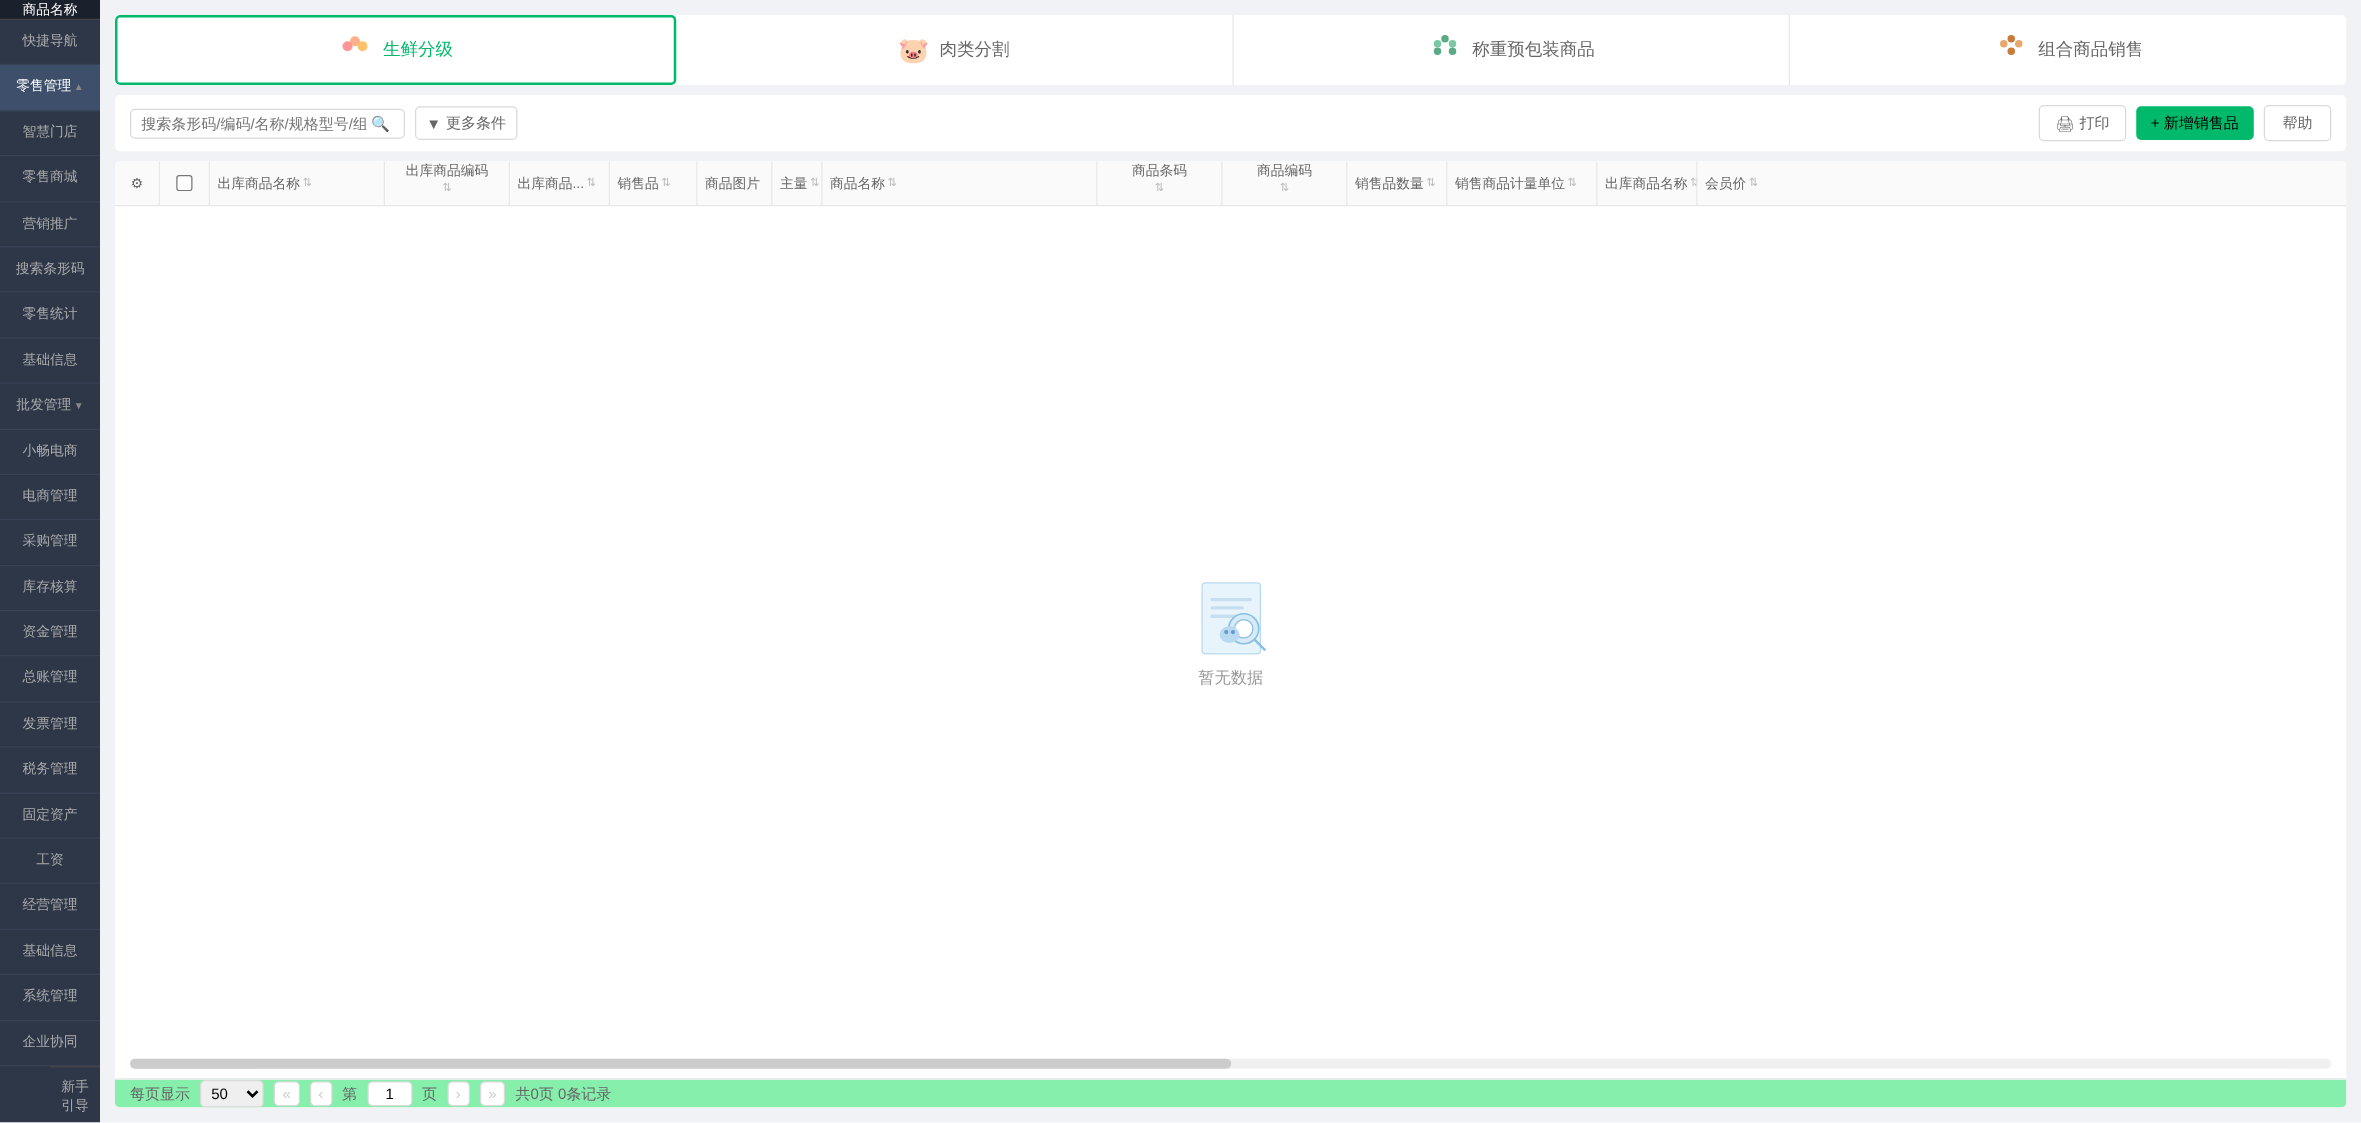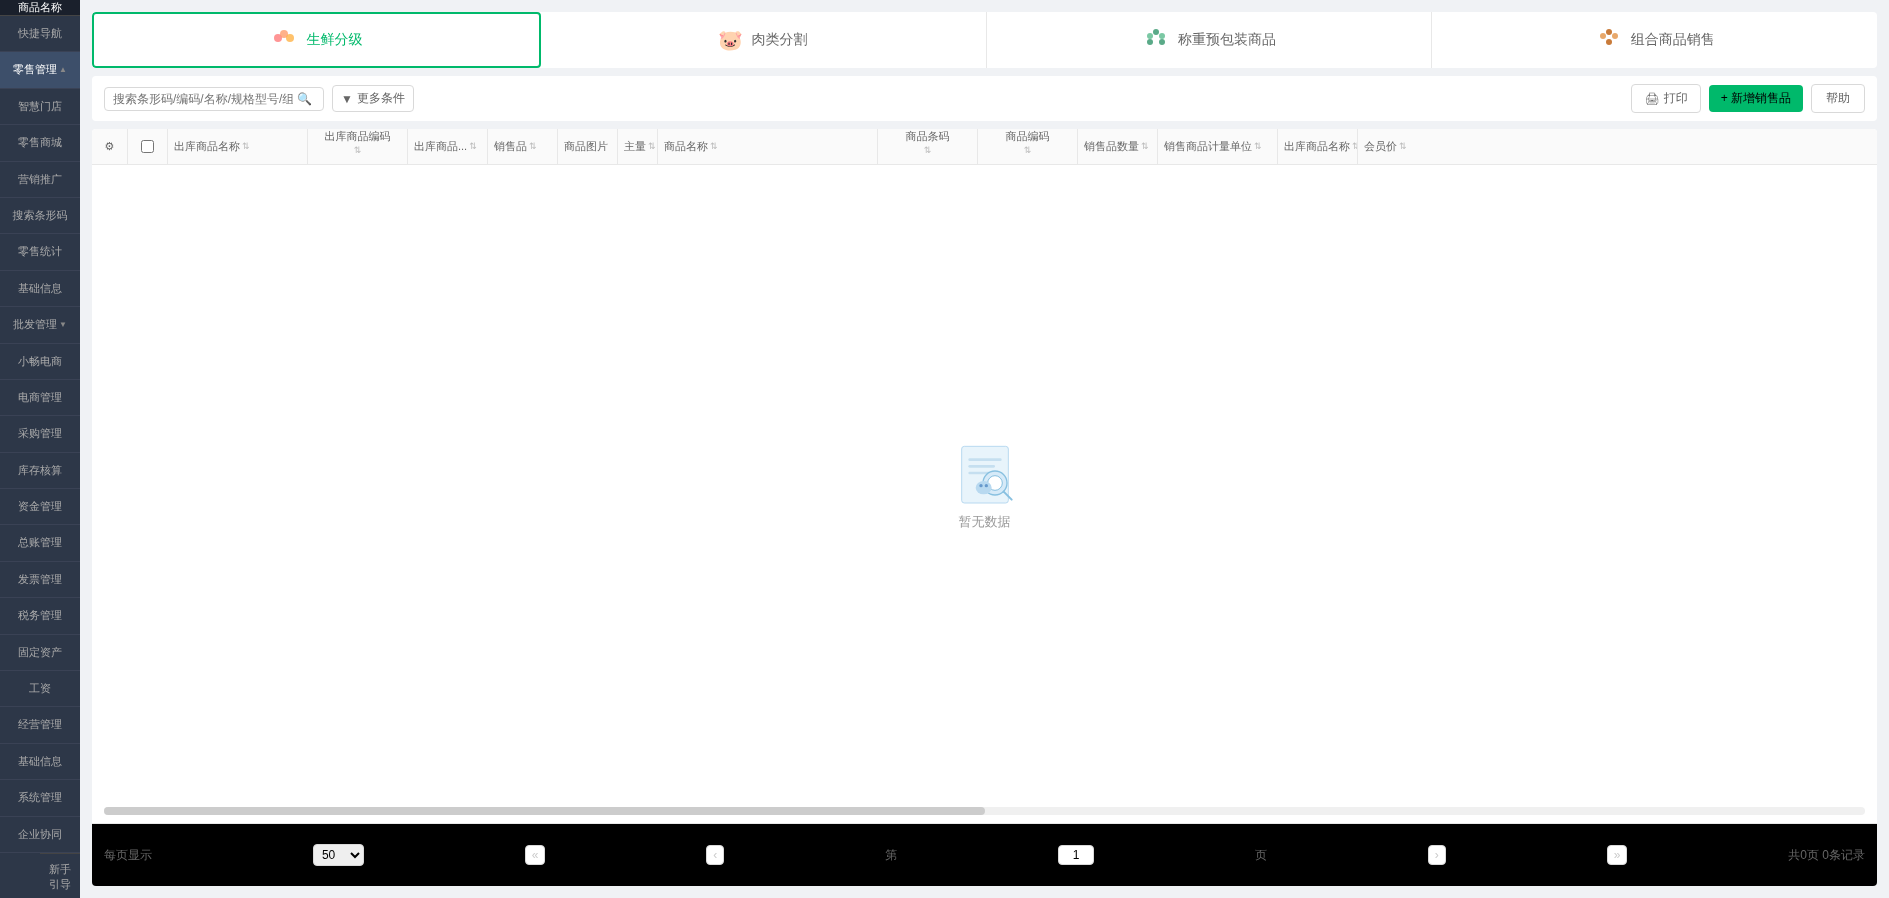--- a/index.html
+++ b/index.html
@@ -260,23 +260,23 @@
     }
     .empty-icon {
       width: 80px;
       height: 80px;
     }
 
     
     .pagination {
       display: flex;
       align-items: center;
-      justify-content: space-between;
-      padding: 20px 12px;
-      background: #000000;
+      justify-content: flex-start;
+      padding: 0 12px;
+      background: #86efac;
       border-top: 1px solid #e8e8e8;
       gap: 8px;
       font-size: 12px;
       color: #666;
       flex-shrink: 0;
     }
     .page-size-select {
       border: 1px solid #d9d9d9;
       border-radius: 4px;
       padding: 2px 4px;

